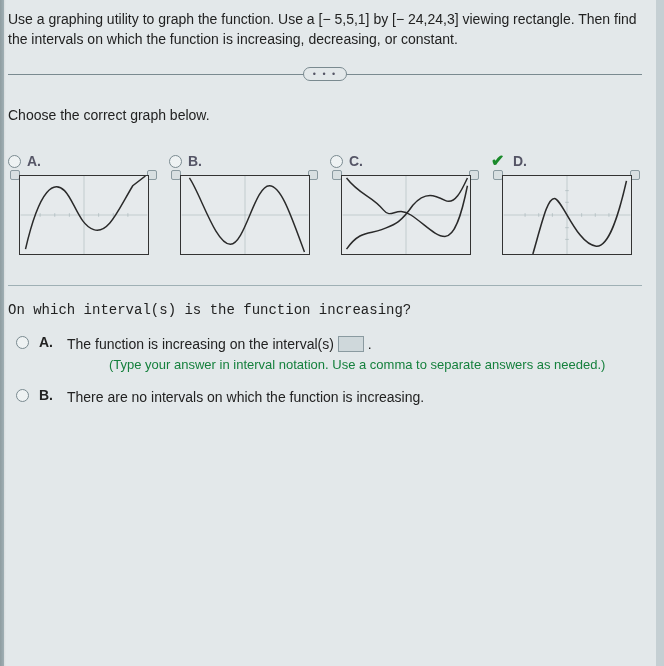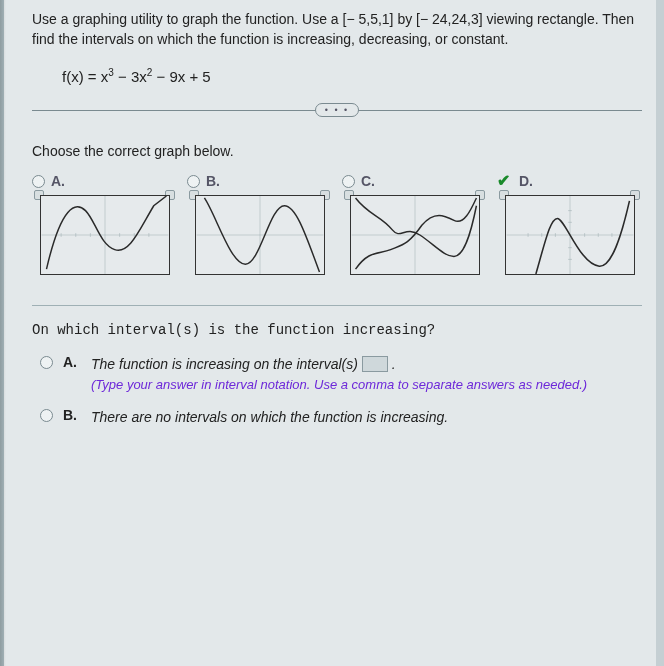--- a/index.html
+++ b/index.html
@@ -9,36 +9,36 @@
     width: 664px;
     height: 666px;
     overflow: hidden;
     color: #222;
     font-size: 14px;
     position: relative;
   }
   .page {
     background: #e3e8ea;
     margin: 0 8px 0 0;
-    padding: 10px 14px 8px 28px;
+    padding: 10px 14px 8px 4px;
     min-height: 666px;
     border-left: 4px solid #a8b8bd;
   }
   .instructions { line-height: 1.4; margin-bottom: 18px; }
   .formula { margin: 10px 0 18px 30px; font-size: 15px; }
   .formula sup { font-size: 10px; vertical-align: super; }
   .divider-row { position: relative; margin: 18px 0 26px 0; height: 14px; }
   .divider-row .line { border-top: 1px solid #7a8a90; position: absolute; top: 7px; left: 0; right: 0; }
   .ellipsis-pill {
     position: absolute; left: 50%; top: 0; transform: translateX(-50%);
     width: 44px; height: 14px; border: 1px solid #7a8a90; border-radius: 8px;
     background: #e3e8ea; text-align: center; font-size: 9px; line-height: 12px;
     color: #556; letter-spacing: 2px;
   }
-  .section-title { margin-bottom: 14px; }
+  .section-title { margin-bottom: 30px; }
   .choices-row { display: flex; gap: 10px; margin-bottom: 6px; }
   .choice-col { flex: 1; display: flex; align-items: center; gap: 6px; }
   .radio {
     width: 13px; height: 13px; border: 1.5px solid #7a8a90; border-radius: 50%;
     display: inline-block; background: #eef2f3;
   }
   .radio.correct { position: relative; border: none; width: 16px; height: 16px; background: none; }
   .check { color: #1a8a2b; font-size: 16px; font-weight: bold; line-height: 14px; }
   .choice-label { color: #556; font-weight: bold; font-size: 14px; }
   .graphs-row { display: flex; gap: 10px; margin-bottom: 30px; align-items: center; }
@@ -52,42 +52,39 @@
     position: absolute; width: 10px; height: 10px; background: #d8dfe1;
     border: 1px solid #8a9aa0; border-radius: 2px; top: -5px;
   }
   .graph-wrap .zl { left: 2px; } .graph-wrap .zr { right: 2px; }
   .sep-line { border-top: 1px solid #9fb0b5; margin: 4px 0 16px 0; }
   .q2 { margin-bottom: 16px; font-family: Liberation Mono, monospace; }
   .sub-instr { line-height: 1.4; margin-bottom: 14px; }
   .answer-row { display: flex; align-items: flex-start; gap: 10px; margin-bottom: 12px; padding-left: 8px; }
   .answer-row .radio { margin-top: 2px; flex-shrink: 0; }
   .answer-row .lbl { font-weight: bold; width: 18px; flex-shrink: 0; }
-  .answer-body { flex: 1; line-height: 1.45; font-style: italic; }
+  .answer-body { flex: 1; line-height: 1.45; }
   .blank {
     display: inline-block; width: 26px; height: 16px; background: #cfd8db;
     border: 1px solid #8a9aa0; vertical-align: text-bottom;
   }
-  .hint { font-size: 13px; color: #6d28d9; }
+  .hint { font-size: 13px; color: #15803d; margin-left: 42px; }
   .left-border-shadow {
     position: absolute; left: 0; top: 0; bottom: 0; width: 6px;
     background: linear-gradient(to right, rgba(0,0,0,0.15), transparent);
   }
 </style>
 </head>
 <body>
 
 <div class="page">
   <div class="left-border-shadow"></div>
 
   <div class="instructions">Use a graphing utility to graph the function. Use a [− 5,5,1] by [− 24,24,3] viewing rectangle. Then find the intervals on which the function is increasing, decreasing, or constant.</div>
 
-  <div class="formula">
-    <span>f(x) = x</span><sup>3</sup><span> − 3x</span><sup>2</sup><span> − 9x + 5</span>
-  </div>
 
   <div class="divider-row">
     <div class="line"></div>
     <div class="ellipsis-pill">• • •</div>
   </div>
 
   <div class="section-title">Choose the correct graph below.</div>
 
   <div class="choices-row">
     <div class="choice-col">

